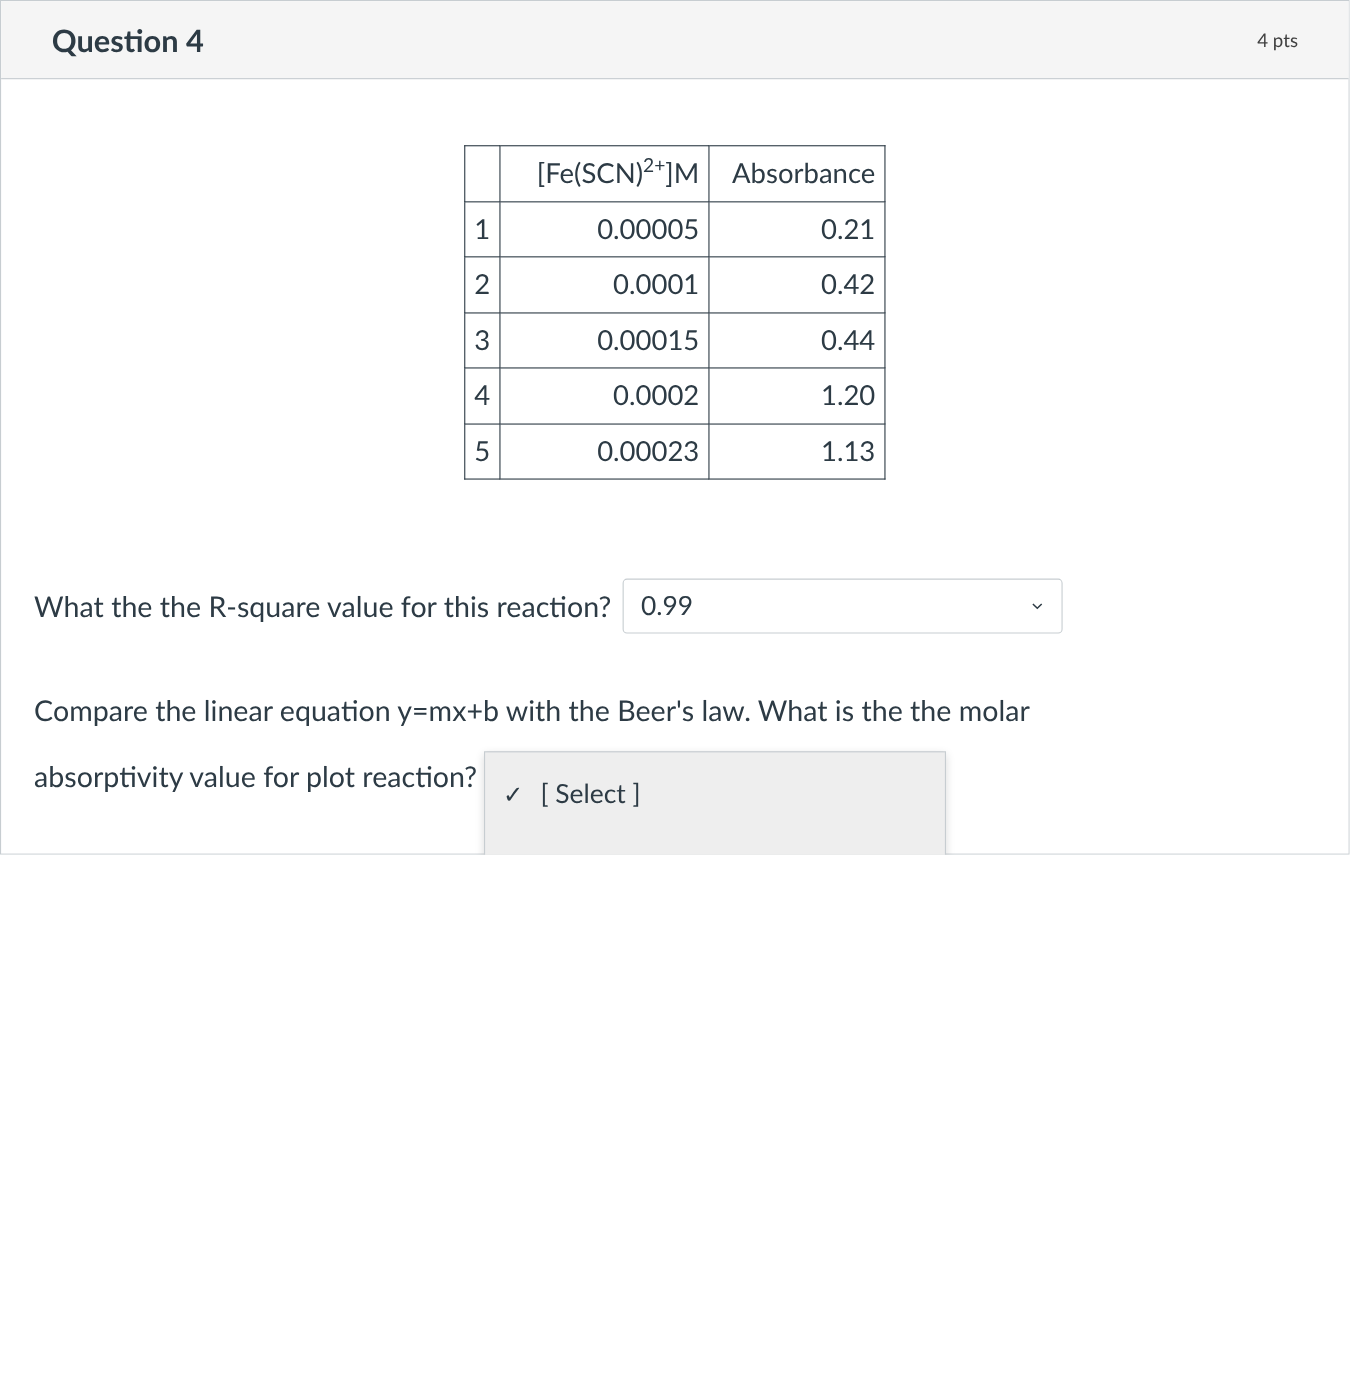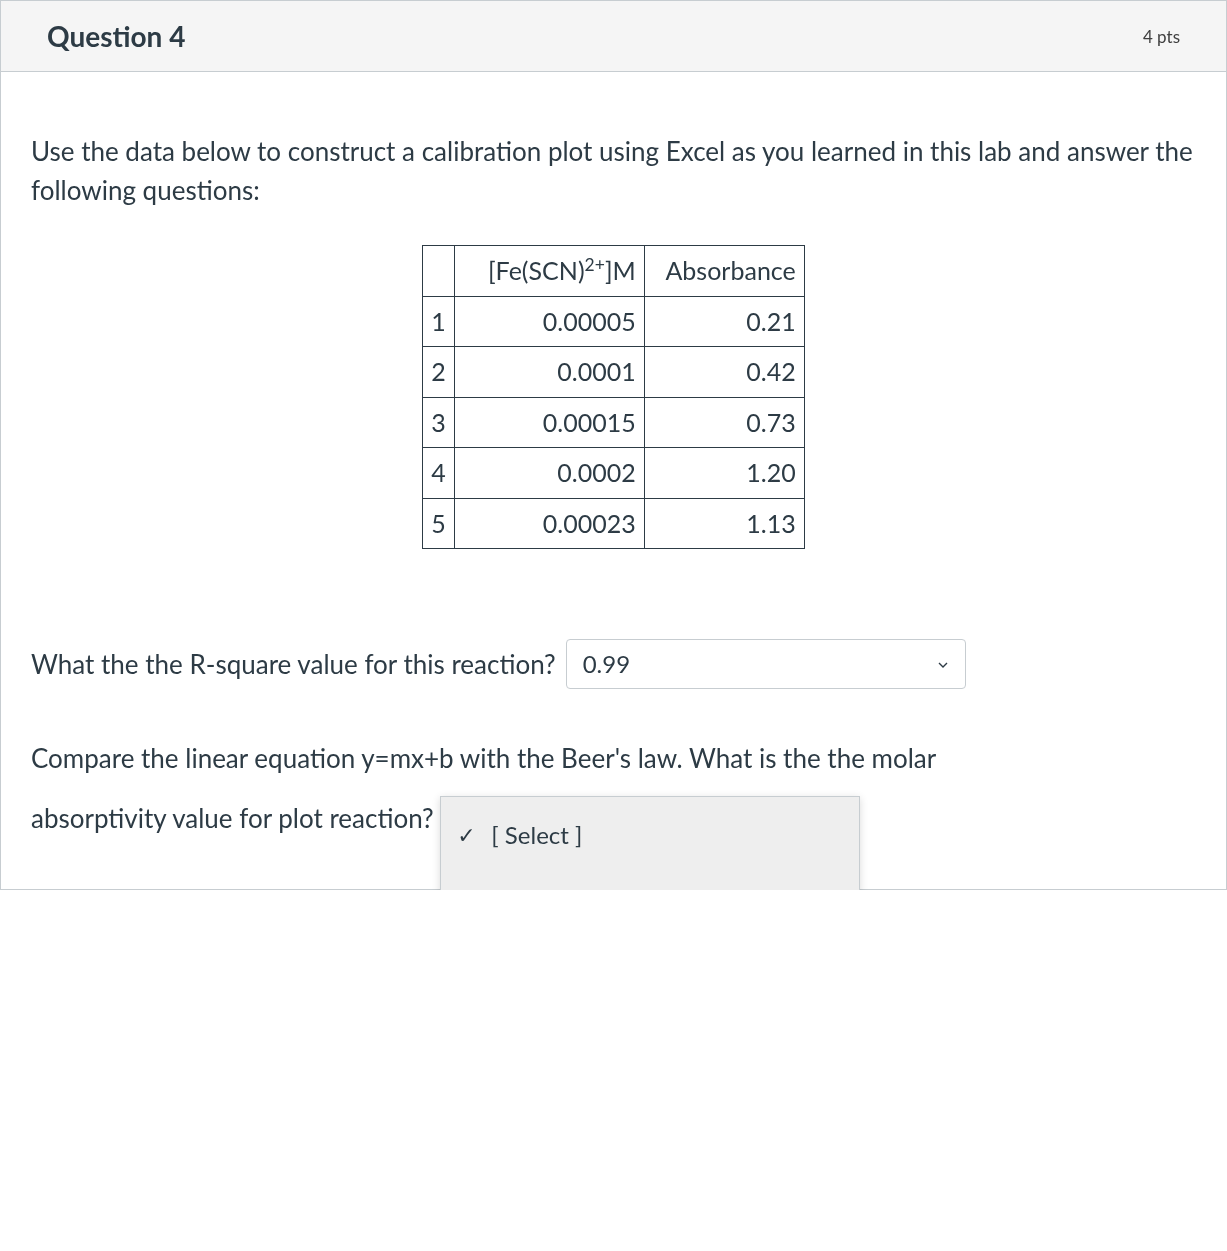--- a/index.html
+++ b/index.html
@@ -159,21 +159,20 @@
 </head>
 <body>
 
 <div class="question-container">
   <div class="question-header">
     <div class="question-title">Question 4</div>
     <div class="question-points">4 pts</div>
   </div>
 
   <div class="question-body">
-    <div class="instructions">Use the data below to construct a calibration plot using Excel as you learned in this lab and answer the following questions:</div>
 
     <div class="data-table-wrapper">
       <table class="data-table">
         <thead>
           <tr>
             <th class="col-index"></th>
             <th class="col-conc">
               <span>[Fe(SCN)</span><sup>2+</sup><span>]M</span>
             </th>
             <th class="col-abs">Absorbance</th>
@@ -186,21 +185,21 @@
             <td class="col-abs">0.21</td>
           </tr>
           <tr>
             <td class="col-index">2</td>
             <td class="col-conc">0.0001</td>
             <td class="col-abs">0.42</td>
           </tr>
           <tr>
             <td class="col-index">3</td>
             <td class="col-conc">0.00015</td>
-            <td class="col-abs">0.73</td>
+            <td class="col-abs">0.44</td>
           </tr>
           <tr>
             <td class="col-index">4</td>
             <td class="col-conc">0.0002</td>
             <td class="col-abs">1.20</td>
           </tr>
           <tr>
             <td class="col-index">5</td>
             <td class="col-conc">0.00023</td>
             <td class="col-abs">1.13</td>

